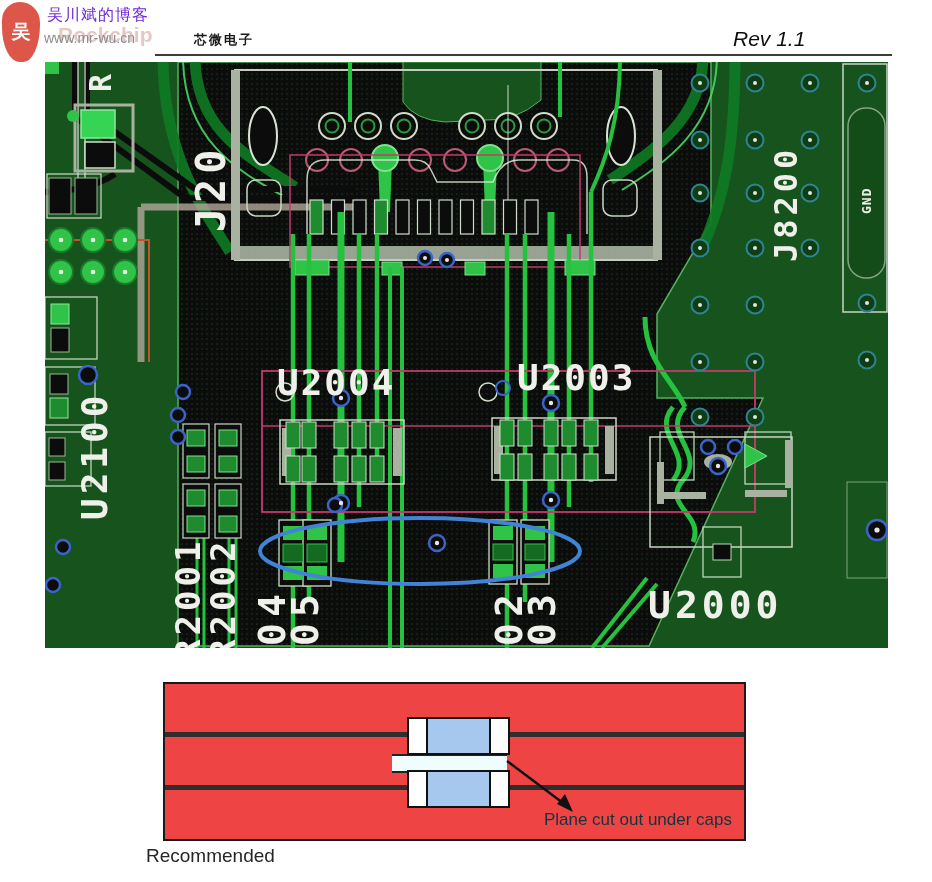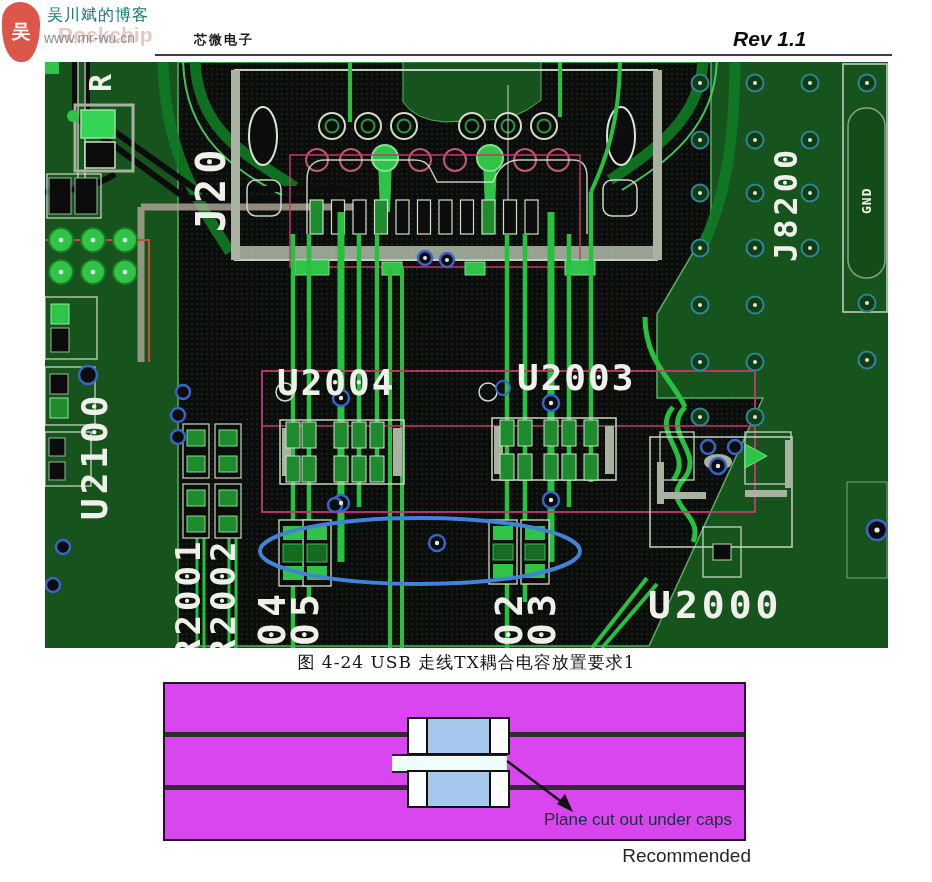--- a/index.html
+++ b/index.html
@@ -2,47 +2,47 @@
 <html><head>
 <meta charset="utf-8">
 <style>
   html,body{margin:0;padding:0;background:#ffffff;}
   .page{position:relative;width:932px;height:882px;background:#fff;overflow:hidden;
         font-family:"Liberation Sans",sans-serif;}
   
   .logo{position:absolute;left:2px;top:2px;width:38px;height:60px;background:#dc5749;
         border-radius:48% 52% 44% 46% / 30% 34% 62% 58%;display:flex;align-items:center;
         justify-content:center;color:#fff;font-weight:bold;font-size:19px;}
-  .blog-name{position:absolute;left:47px;top:5px;font-size:16px;color:#0f766e;letter-spacing:1px;}
+  .blog-name{position:absolute;left:47px;top:5px;font-size:16px;color:#6d28d9;letter-spacing:1px;}
   .watermark{position:absolute;left:58px;top:23px;font-size:21px;font-weight:bold;
              color:rgba(190,125,115,.42);}
   .blog-url{position:absolute;left:44px;top:30px;font-size:14px;color:#8d8d8d;}
   .company{position:absolute;left:156px;top:31px;font-size:13px;font-weight:bold;color:#1a1a1a;letter-spacing:2px;padding-left:38px;}
-  .revision{position:absolute;left:733px;top:27px;font-size:21px;font-weight:bold;font-style:italic;color:#0d0d0d;}
+  .revision{position:absolute;left:733px;top:27px;font-size:21px;font-weight:normal;font-style:italic;color:#0d0d0d;}
   .header-rule{position:absolute;left:155px;top:54px;width:737px;height:2px;background:#3c3c3c;}
   
   .pcb-wrap{position:absolute;left:45px;top:62px;width:843px;height:586px;}
   .silk{fill:#f0f0ea;font-family:"DejaVu Sans Mono",monospace;font-weight:bold;}
   
   .caption{position:absolute;left:45px;top:651px;width:843px;text-align:center;font-size:17px;
            color:#141414;font-family:"DejaVu Serif","Liberation Serif",serif;letter-spacing:1px;}
   
-  .diagram{position:absolute;left:163px;top:682px;width:583px;height:159px;background:#d946ef;
+  .diagram{position:absolute;left:163px;top:682px;width:583px;height:159px;background:#ef4444;
            border:2px solid #1a1a1a;box-sizing:border-box;}
   .trace{position:absolute;left:0;width:100%;height:5px;background:#2e2e2e;}
   .trace-1{top:48px;} .trace-2{top:101px;}
   .cutout{position:absolute;left:227px;top:70px;width:115px;height:15px;background:#effdfe;
           border-top:2px solid #222;border-bottom:2px solid #222;}
   .cap{position:absolute;left:242px;width:103px;height:38px;display:flex;}
   .cap-top{top:33px;} .cap-bot{top:86px;}
   .cap .pad{width:17px;background:#ffffff;border:2px solid #111;}
   .cap .body{flex:1;background:#a6c7ee;border-top:2px solid #111;border-bottom:2px solid #111;}
   .arrow-svg{position:absolute;left:0;top:0;width:583px;height:159px;pointer-events:none;}
   .annotation{position:absolute;right:12px;top:126px;font-size:17px;color:#16333d;}
-  .recommended{position:absolute;left:168px;top:845px;width:583px;text-align:right;font-size:19px;color:#262626;}
+  .recommended{position:absolute;left:146px;top:845px;width:583px;text-align:left;font-size:19px;color:#262626;}
 </style>
 </head>
 <body>
 
 <div class="page">
 
   <div class="logo">
     <span>吴</span>
   </div>
   <div class="watermark">Rockchip</div>
@@ -421,21 +421,20 @@
     <text class="silk" transform="translate(155,598) rotate(-90)" font-size="34" letter-spacing="4">R2001</text>
     <text class="silk" transform="translate(190,598) rotate(-90)" font-size="34" letter-spacing="4">R2002</text>
     <text class="silk" transform="translate(240,584) rotate(-90)" font-size="38" letter-spacing="6">04</text>
     <text class="silk" transform="translate(273,584) rotate(-90)" font-size="38" letter-spacing="6">05</text>
     <text class="silk" transform="translate(477,584) rotate(-90)" font-size="38" letter-spacing="6">02</text>
     <text class="silk" transform="translate(510,584) rotate(-90)" font-size="38" letter-spacing="6">03</text>
     <text class="silk" x="603" y="556" font-size="38" letter-spacing="4">U2000</text>
   </svg>
   </div>
 
-  <div class="caption">图 4-24 USB 走线TX耦合电容放置要求1</div>
 
   <div class="diagram">
     <div class="trace trace-1"></div>
     <div class="trace trace-2"></div>
     <div class="cutout"></div>
     <div class="cap cap-top">
       <div class="pad"></div>
       <div class="body"></div>
       <div class="pad"></div>
     </div>

